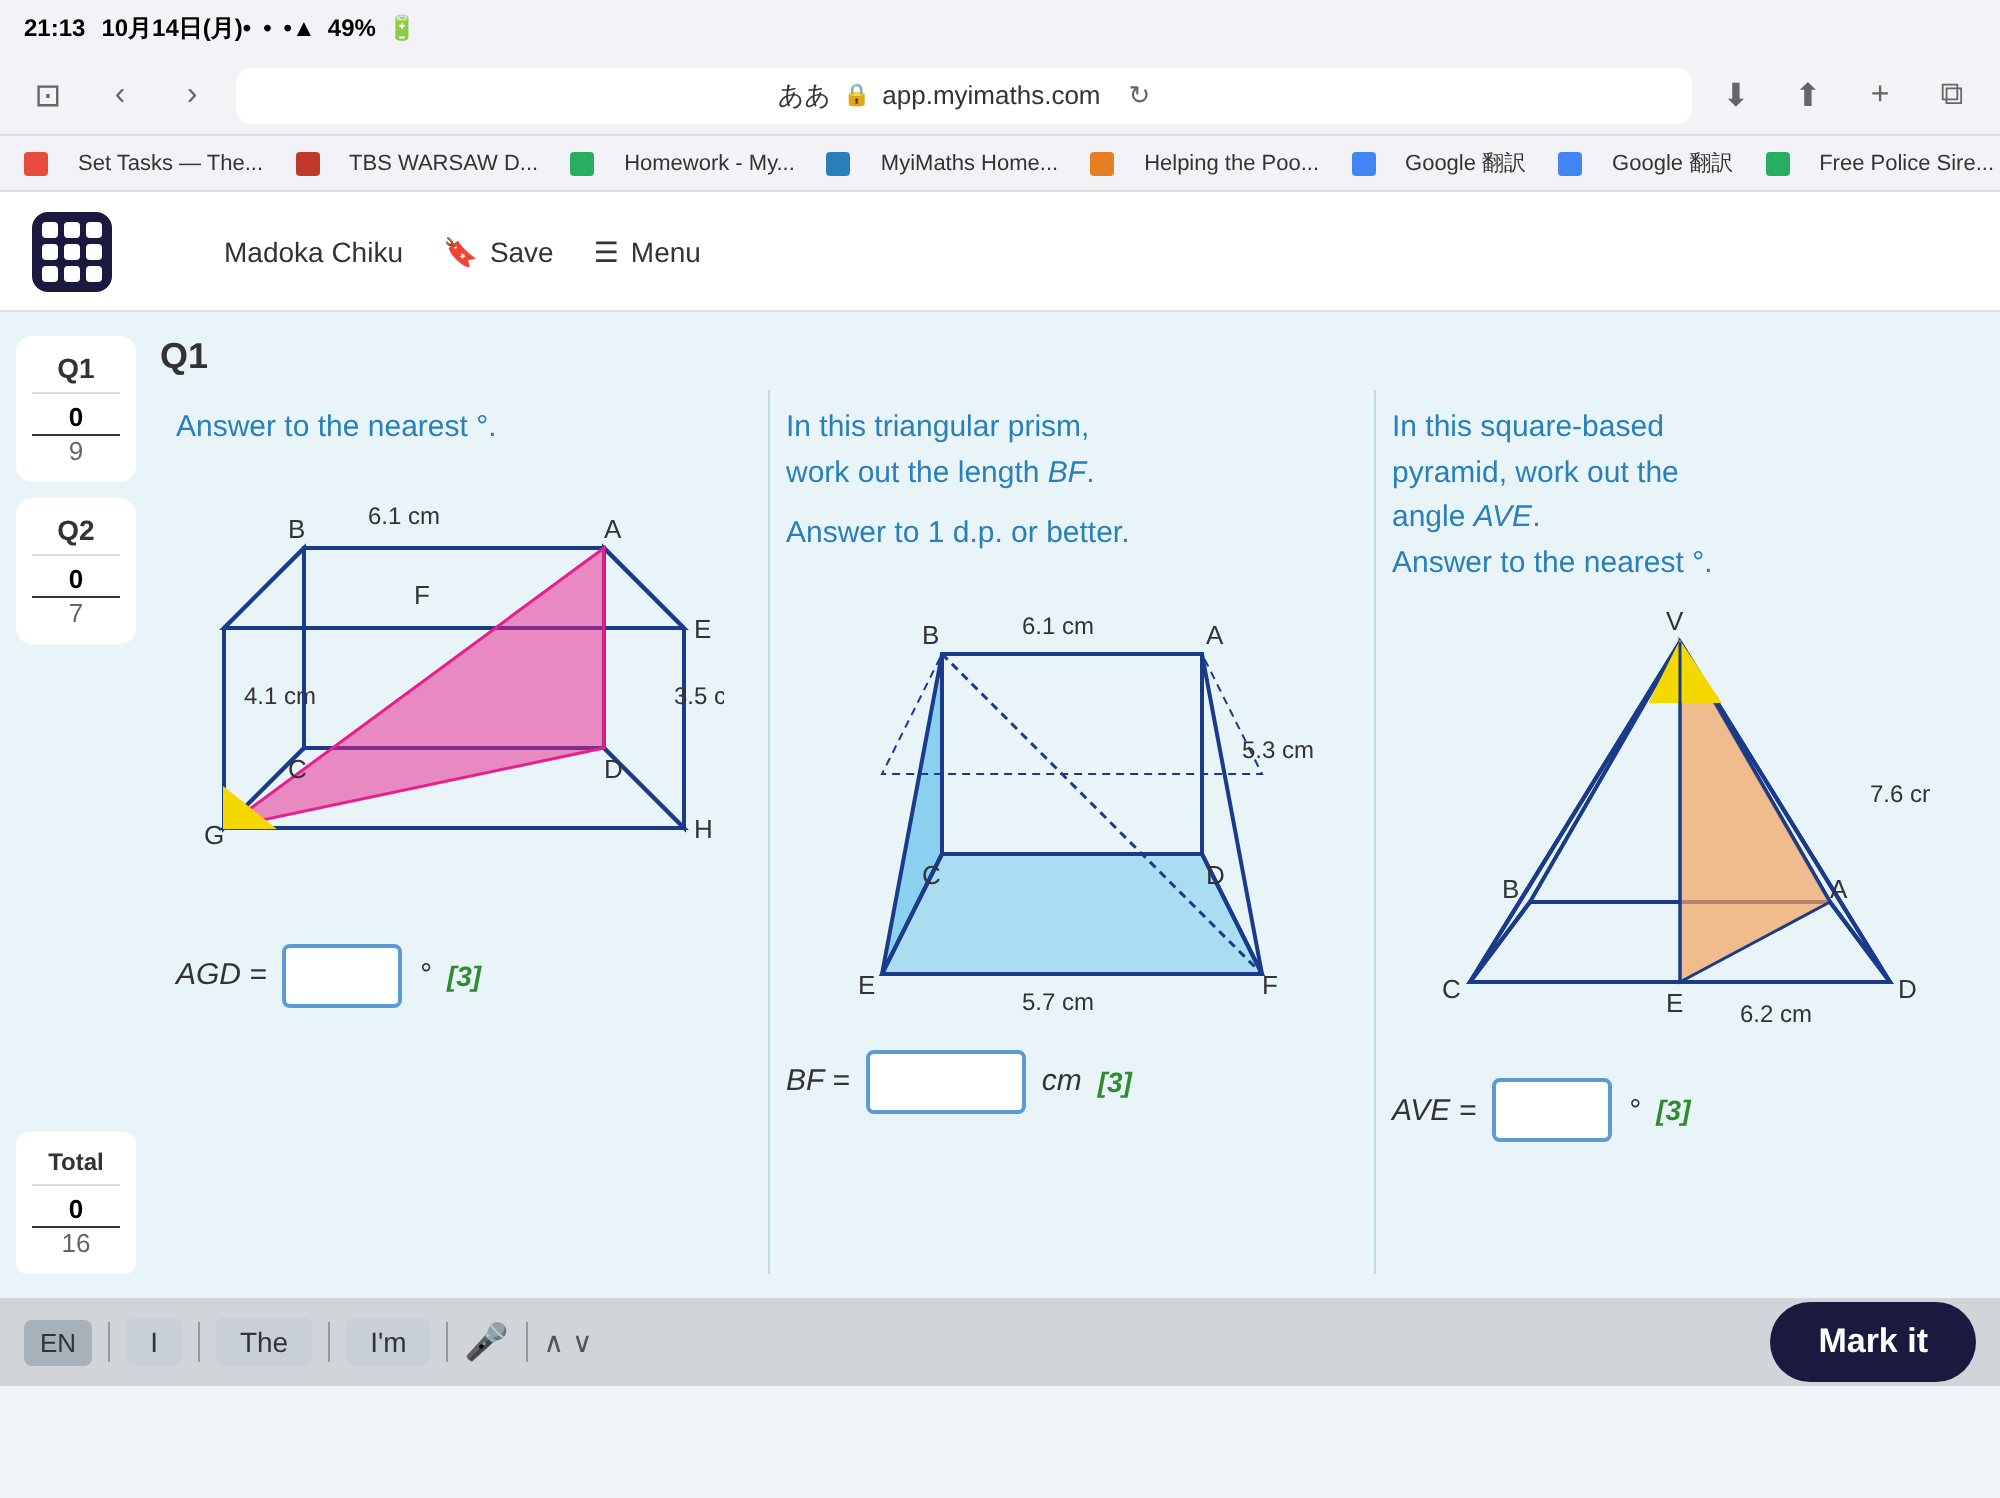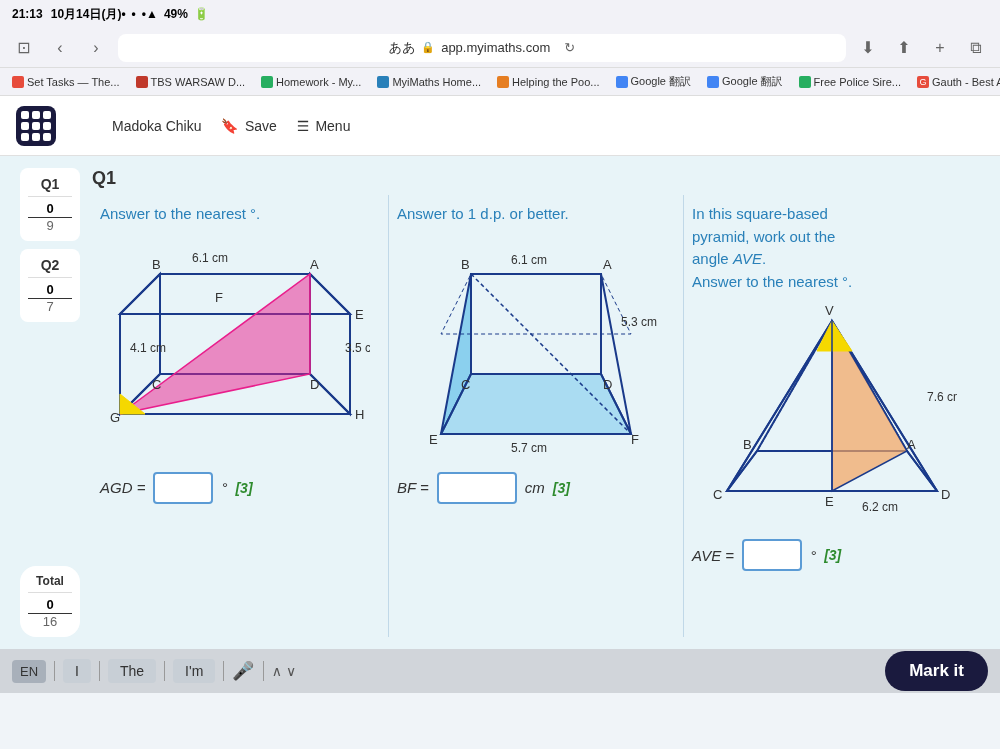--- a/index.html
+++ b/index.html
@@ -13,46 +13,46 @@
 
     
     .browser-bar { background: #f2f2f7; height: 40px; display: flex; align-items: center; padding: 0 10px; gap: 8px; border-bottom: 1px solid #ddd; }
     .nav-btn { width: 28px; height: 28px; border: none; background: none; cursor: pointer; display: flex; align-items: center; justify-content: center; font-size: 16px; color: #666; }
     .address-bar { flex: 1; background: white; border-radius: 8px; height: 28px; display: flex; align-items: center; justify-content: center; font-size: 13px; color: #333; gap: 6px; }
     .address-lock { font-size: 11px; color: #666; }
     .browser-action-btn { width: 28px; height: 28px; border: none; background: none; cursor: pointer; color: #666; font-size: 16px; display: flex; align-items: center; justify-content: center; }
 
     
     .bookmarks-bar { background: #f2f2f7; height: 28px; display: flex; align-items: center; padding: 0 6px; gap: 4px; border-bottom: 1px solid #ddd; overflow: hidden; }
-    .bookmark-item { display: flex; align-items: center; gap: 3px; padding: 2px 6px; border-radius: 4px; font-size: 11px; cursor: pointer; white-space: nowrap; color: #333; justify-content: flex-end; }
+    .bookmark-item { display: flex; align-items: center; gap: 15px; padding: 2px 6px; border-radius: 4px; font-size: 11px; cursor: pointer; white-space: nowrap; color: #333; justify-content: flex-end; }
     .bookmark-favicon { width: 12px; height: 12px; border-radius: 2px; }
 
     
     .app-header { background: white; height: 60px; display: flex; align-items: center; padding: 0 16px; border-bottom: 1px solid #e0e0e0; gap: 16px; }
     .app-logo { width: 40px; height: 40px; background: #1a1a3e; border-radius: 8px; display: flex; align-items: center; justify-content: center; }
     .app-logo-dots { display: grid; grid-template-columns: repeat(3,8px); gap: 3px; }
     .app-logo-dot { width: 8px; height: 8px; background: white; border-radius: 2px; }
     .app-title-group { flex: 1; }
     .app-title { font-size: 14px; font-weight: 600; color: #333; }
     .app-subtitle { font-size: 12px; color: #666; }
     .app-header-right { display: flex; align-items: center; gap: 20px; padding-left: 40px; }
     .header-user { font-size: 14px; color: #333; }
     .header-btn { display: flex; align-items: center; gap: 6px; font-size: 14px; color: #333; cursor: pointer; border: none; background: none; }
 
     
-    .main-content { background: #e8f4f8; padding: 12px 20px; display: flex; gap: 12px; height: calc(749px - 28px - 40px - 28px - 60px - 56px - 44px); overflow: hidden; }
+    .main-content { background: #e8f4f8; padding: 12px 8px; display: flex; gap: 12px; height: calc(749px - 28px - 40px - 28px - 60px - 56px - 44px); overflow: hidden; }
 
     
     .sidebar { width: 60px; display: flex; flex-direction: column; gap: 8px; }
     .sidebar-q { background: white; border-radius: 8px; padding: 8px; text-align: center; }
     .sidebar-q-label { font-size: 14px; font-weight: 700; color: #333; }
     .sidebar-score { display: flex; flex-direction: column; align-items: center; border-top: 1px solid #ddd; margin-top: 4px; padding-top: 4px; }
     .sidebar-score-num { font-size: 13px; font-weight: 600; border-bottom: 1px solid #333; padding-bottom: 1px; width: 100%; text-align: center; }
     .sidebar-score-den { font-size: 13px; color: #666; }
-    .sidebar-total { background: white; border-radius: 16px; padding: 8px; text-align: center; }
+    .sidebar-total { background: white; border-radius: 6px; padding: 8px; text-align: center; }
     .sidebar-total-label { font-size: 12px; font-weight: 600; color: #333; }
 
     
     .questions-area { flex: 1; display: flex; flex-direction: column; gap: 0; }
     .q-label { font-size: 18px; font-weight: 700; color: #333; margin-bottom: 6px; }
 
     .questions-grid { display: grid; grid-template-columns: 1fr 1fr 1fr; gap: 0; flex: 1; }
     .question-col { background: transparent; padding: 8px; }
     .q-text { color: #2980b9; font-size: 15px; line-height: 1.5; margin-bottom: 8px; }
     .q-text em { font-style: italic; }
@@ -244,20 +244,23 @@
         </div>
         <div class="q-answer">
           <span class="q-answer-label"><em>AGD</em> =</span>
           <input class="q-input" type="text" style="">
           <span class="q-unit">°</span>
           <span class="q-marks">[3]</span>
         </div>
       </div>
 
       <div class="question-col" style="border-left:1px solid #c0d8e8; border-right:1px solid #c0d8e8;">
+        <div class="q-text">
+          In this triangular prism,<br>work out the length <em>BF</em>.
+        </div>
         <div class="q-text">Answer to 1 d.p. or better.</div>
         <div class="q-diagram">
           <svg width="250" height="230" viewBox="0 0 250 230">
 
             <polygon points="60,40 190,40 190,140 60,140" fill="none" stroke="#1a3a8a" stroke-width="2"></polygon>
 
             <polygon points="60,200 190,200 125,200" fill="none" stroke="#1a3a8a" stroke-width="2"></polygon>
 
             <polygon points="60,40 60,140 30,200" fill="#4db8e8" fill-opacity="0.6" stroke="#1a3a8a" stroke-width="2"></polygon>
 

